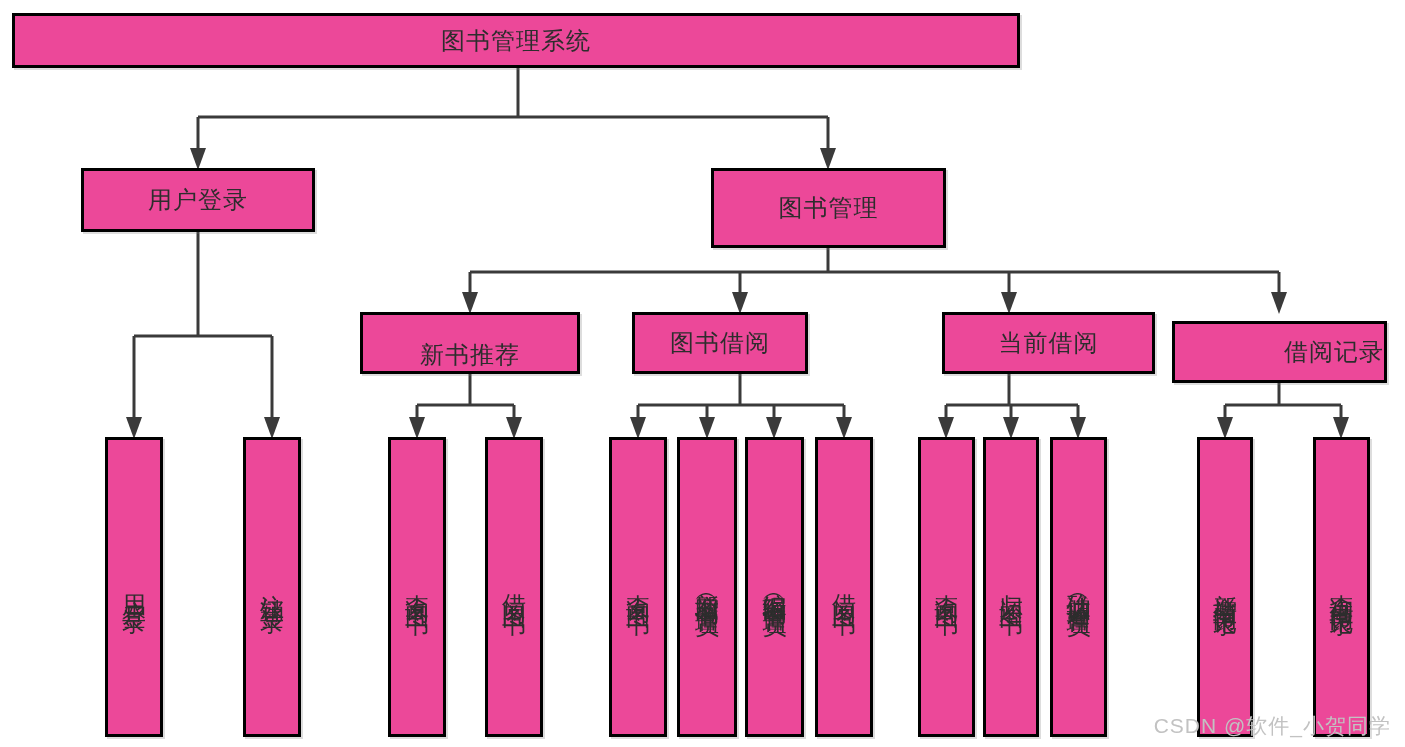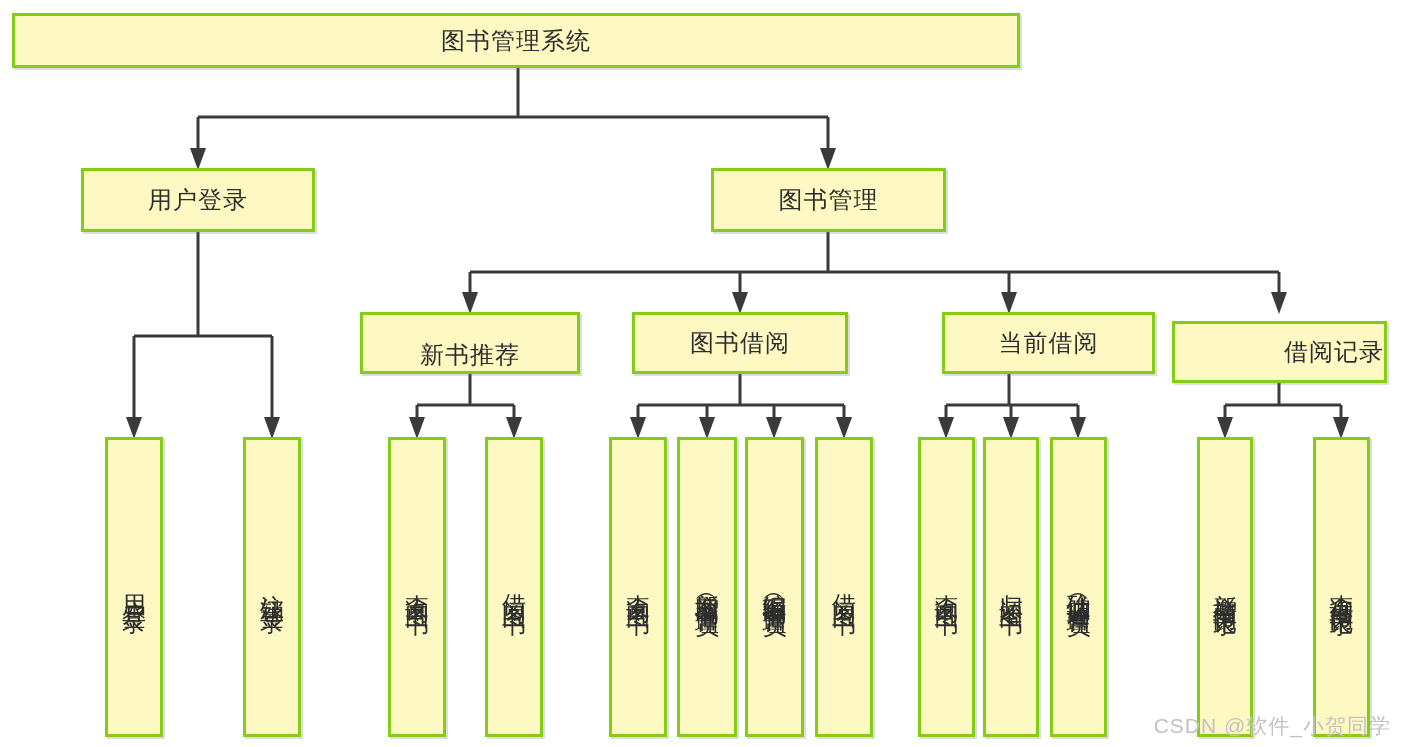--- a/index.html
+++ b/index.html
@@ -13,22 +13,22 @@
   }
   .connectors {
     position: absolute;
     left: 0; top: 0;
     width: 1405px; height: 747px;
     pointer-events: none;
   }
   .box {
     position: absolute;
     box-sizing: border-box;
-    background: #fef9c3;
-    border: 3px solid #84cc16;
+    background: #ec4899;
+    border: 3px solid #000000;
     color: #2d2d2d;
     display: flex;
     align-items: center;
     justify-content: center;
     box-shadow: 2px 2px 0 rgba(120,120,120,0.25);
   }
   .h-box { font-size: 24px; letter-spacing: 1px; white-space: nowrap; }
   .v-box {
     writing-mode: vertical-rl;
     text-orientation: mixed;
@@ -120,28 +120,28 @@
     </g>
   </svg>
 
   <div class="box h-box" style="left:12px; top:13px; width:1008px; height:55px;">
     <span>图书管理系统</span>
   </div>
 
   <div class="box h-box" style="left:81px; top:168px; width:234px; height:64px;">
     <span>用户登录</span>
   </div>
-  <div class="box h-box" style="left:711px; top:168px; width:235px; height:64px;">
+  <div class="box h-box" style="left:711px; top:168px; width:235px; height:80px;">
     <span>图书管理</span>
   </div>
 
   <div class="box h-box" style="left:360px; top:312px; width:220px; height:62px;align-items:flex-end;">
     <span>新书推荐</span>
   </div>
-  <div class="box h-box" style="left:632px; top:312px; width:216px; height:62px;">
+  <div class="box h-box" style="left:632px; top:312px; width:176px; height:62px;">
     <span>图书借阅</span>
   </div>
   <div class="box h-box" style="left:903px; top:312px; width:213px; height:62px;margin-left:39px;">
     <span>当前借阅</span>
   </div>
   <div class="box h-box" style="left:1172px; top:321px; width:215px; height:62px;justify-content:flex-end;">
     <span>借阅记录</span>
   </div>
 
   <div class="box v-box" style="left:105px; width:58px;">

